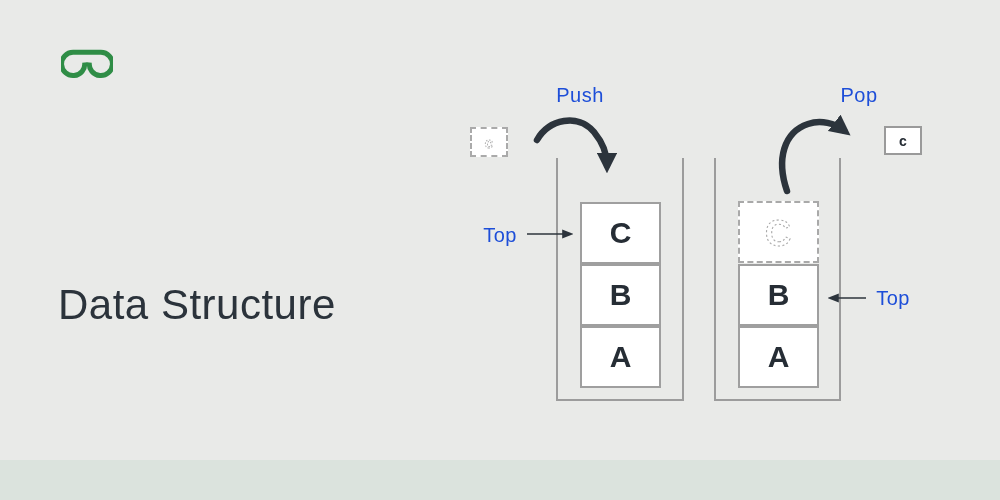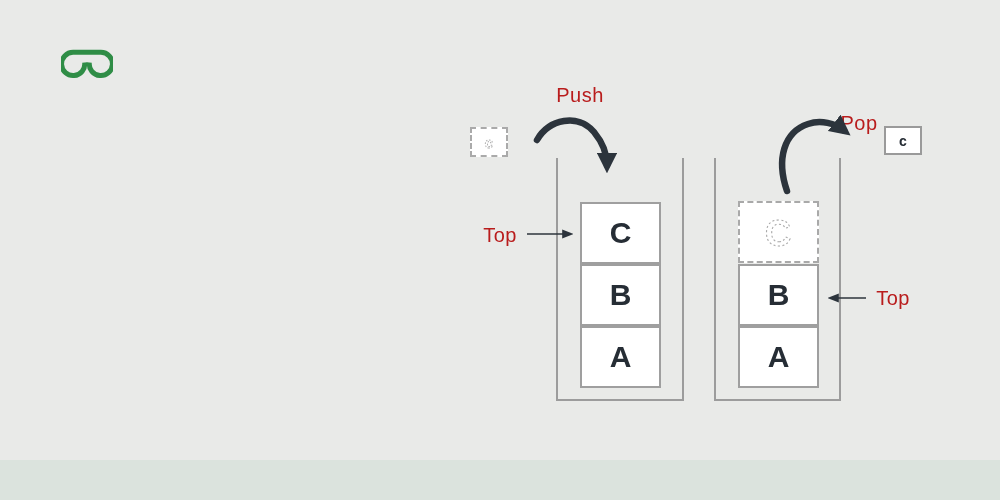--- a/index.html
+++ b/index.html
@@ -17,25 +17,25 @@
   .logo { position:absolute; left:61px; top:48px; }
   .title {
     position:absolute; left:58px; top:180px;
     font-size:79px; font-weight:bold; letter-spacing:1px; color:#272f37;
   }
   .subtitle {
     position:absolute; left:58px; top:281px;
     font-size:42px; font-weight:normal; letter-spacing:0.5px; color:#2b333b;
   }
   .label {
-    position:absolute; font-size:20px; color:#b91c1c;
+    position:absolute; font-size:20px; color:#1d4ed8;
     letter-spacing:0.5px; text-align:center;
   }
   .push-label  { left:545px; top:84px;  width:70px; }
-  .pop-label   { left:824px; top:84px;  width:70px;margin-top:28px; }
+  .pop-label   { left:824px; top:84px;  width:70px; }
   .top-left    { left:480px; top:224px; width:40px; }
   .top-right   { left:873px; top:287px; width:40px; }
   .container {
     position:absolute; top:158px; width:128px; height:243px;
     border-left:2px solid #9c9c9c; border-right:2px solid #9c9c9c;
     border-bottom:2px solid #9c9c9c;
   }
   .container.mid   { left:556px; }
   .container.right { left:714px; width:127px; }
   .box {
@@ -58,20 +58,21 @@
 
 <div class="canvas">
 
   <svg class="logo" width="52" height="31" viewBox="0 0 56 31">
     <g fill="none" stroke="#2f8d46" stroke-width="5.4">
       <path d="M28,3.5 H13 A12.5 12.5 0 1 0 25.5,14.5"></path>
       <path d="M28,3.5 H43 A12.5 12.5 0 1 1 30.5,14.5"></path>
     </g>
   </svg>
 
+  <div class="subtitle">Data Structure</div>
 
   <div class="label push-label">Push</div>
 
   <div class="smallbox dashed">
     <svg width="34" height="26" viewBox="0 0 34 26">
       <text x="17" y="19" text-anchor="middle" font-size="15" font-weight="bold" font-family="Liberation Sans, sans-serif" fill="none" stroke="#b0b0b0" stroke-width="1" stroke-dasharray="1.5 1.5">c</text>
     </svg>
   </div>
 
   <div class="label top-left">Top</div>

